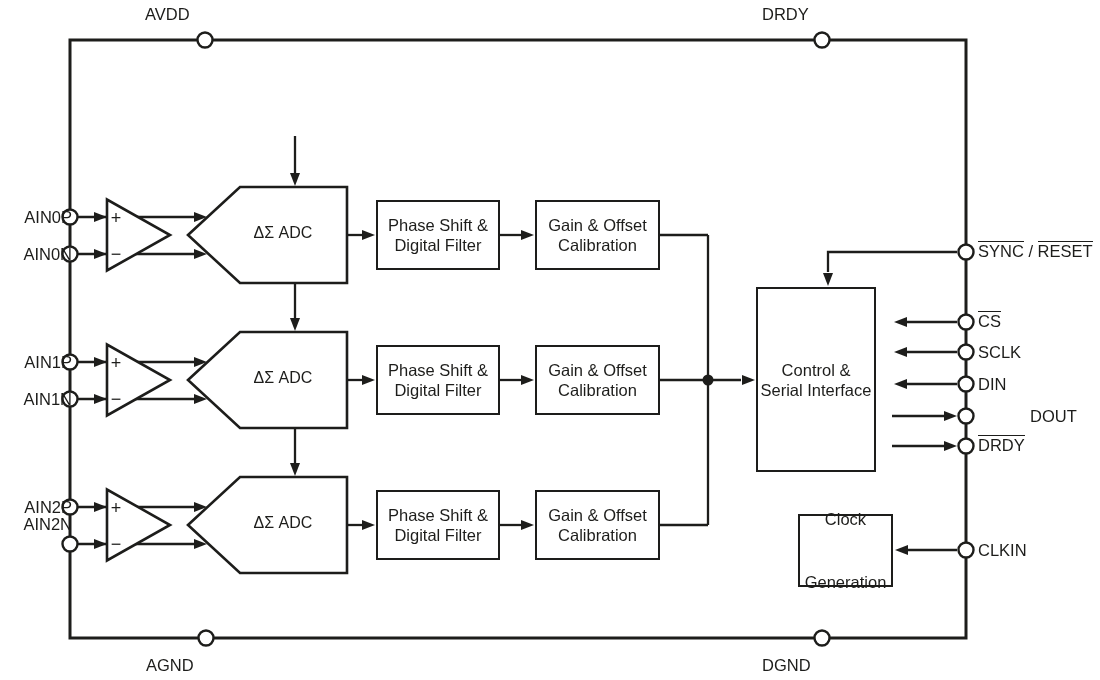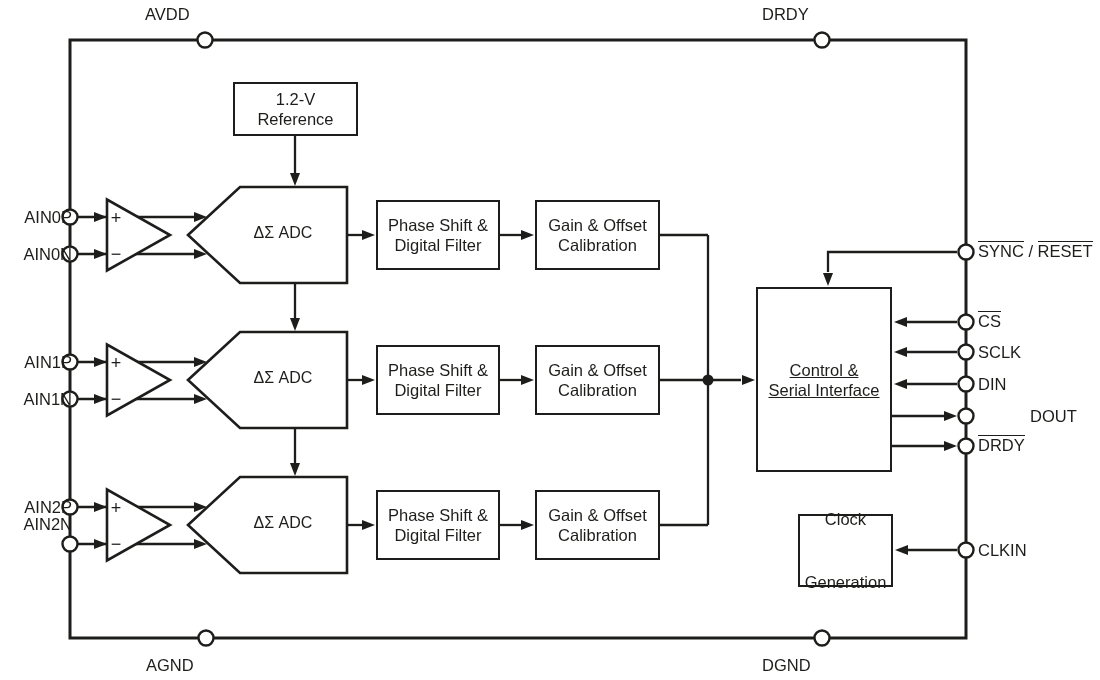--- a/index.html
+++ b/index.html
@@ -142,24 +142,20 @@
       <circle cx="966" cy="252" r="7.5"></circle>
       <circle cx="966" cy="322" r="7.5"></circle>
       <circle cx="966" cy="352" r="7.5"></circle>
       <circle cx="966" cy="384" r="7.5"></circle>
       <circle cx="966" cy="416" r="7.5"></circle>
       <circle cx="966" cy="446" r="7.5"></circle>
       <circle cx="966" cy="550" r="7.5"></circle>
     </g>
   </svg>
 
-  <div class="box" style="left:233px; top:82px; width:125px; height:54px;">
-    <div>1.2-V</div>
-    <div>Reference</div>
-  </div>
 
   <div class="box" style="left:376px; top:200px; width:124px; height:70px;">
     <div>Phase Shift &amp;</div>
     <div>Digital Filter</div>
   </div>
   <div class="box" style="left:376px; top:345px; width:124px; height:70px;">
     <div>Phase Shift &amp;</div>
     <div>Digital Filter</div>
   </div>
   <div class="box" style="left:376px; top:490px; width:124px; height:70px;">
@@ -173,21 +169,21 @@
   </div>
   <div class="box" style="left:535px; top:345px; width:125px; height:70px;">
     <div>Gain &amp; Offset</div>
     <div>Calibration</div>
   </div>
   <div class="box" style="left:535px; top:490px; width:125px; height:70px;">
     <div>Gain &amp; Offset</div>
     <div>Calibration</div>
   </div>
 
-  <div class="box" style="left:756px; top:287px; width:136px; height:185px;text-decoration:underline;">
+  <div class="box" style="left:756px; top:287px; width:120px; height:185px;">
     <div>Control &amp;</div>
     <div>Serial Interface</div>
   </div>
 
   <div class="box" style="left:798px; top:514px; width:95px; height:73px;gap:43px;">
     <div>Clock</div>
     <div>Generation</div>
   </div>
 
   <div class="adc-lbl" style="left:213px; top:224px;">ΔΣ ADC</div>

